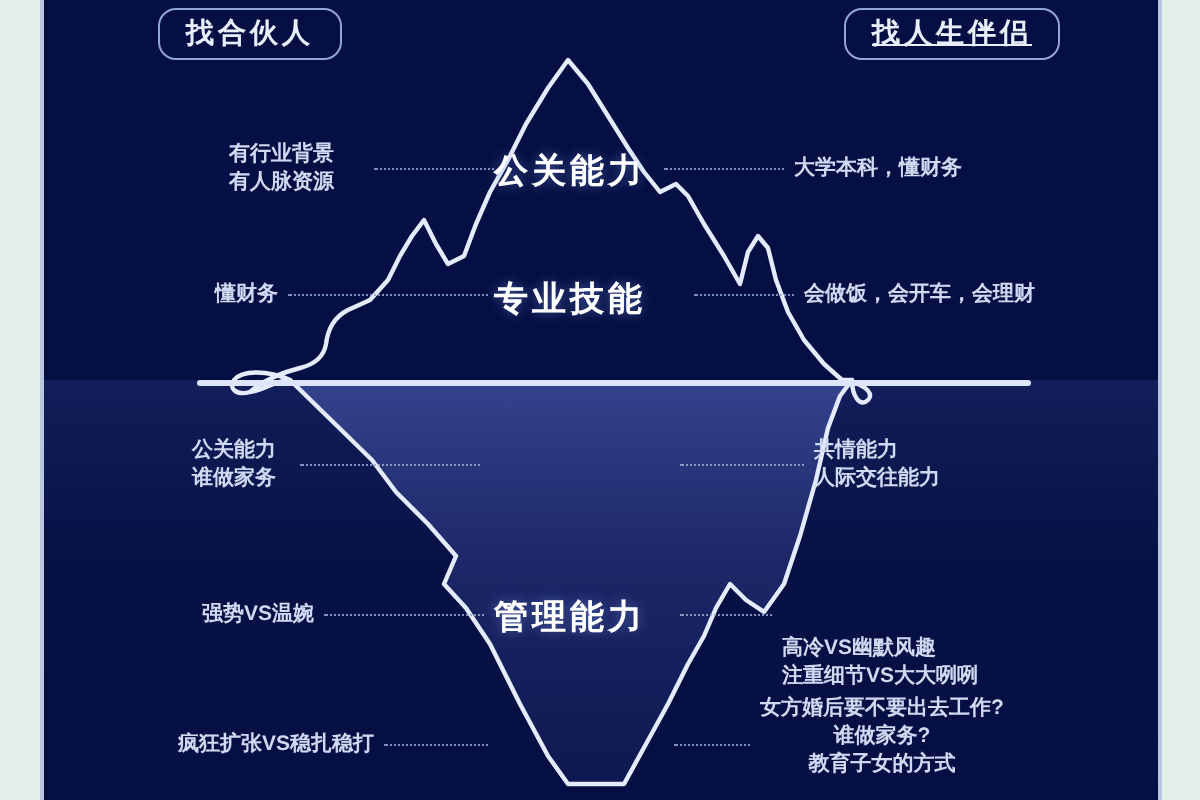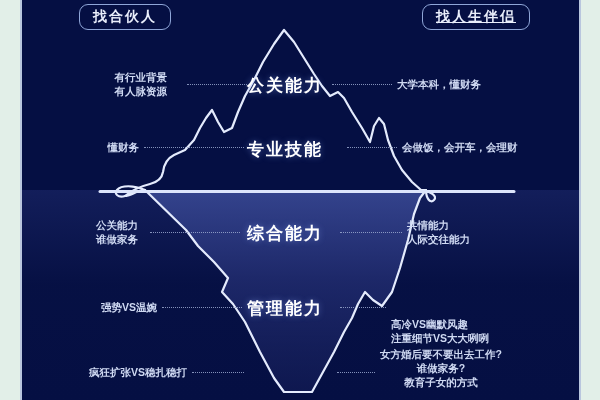--- a/index.html
+++ b/index.html
@@ -160,21 +160,20 @@
     <div class="leader" style="left:318px;top:307px;width:46px;"></div>
 
     <div class="leader" style="left:170px;top:372px;width:52px;"></div>
     <div class="leader" style="left:315px;top:372px;width:38px;"></div>
 
     <div class="pill left">找合伙人</div>
     <div class="pill right">找人生伴侣</div>
 
     <div class="center-label" style="left:263px;top:74px;">公关能力</div>
     <div class="center-label" style="left:263px;top:138px;">专业技能</div>
-    <div class="center-label" style="left:263px;top:222px;">综合能力</div>
     <div class="center-label" style="left:263px;top:297px;">管理能力</div>
 
     <div class="side l" style="left:145px;top:70px;">
       <div>有行业背景</div>
       <div>有人脉资源</div>
     </div>
 
     <div class="side l" style="left:117px;top:140px;">
       <div>懂财务</div>
     </div>

